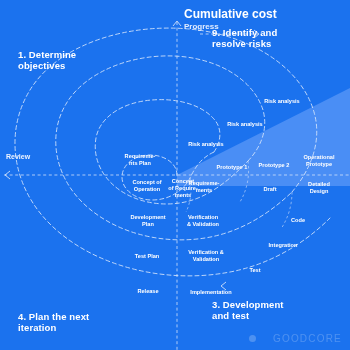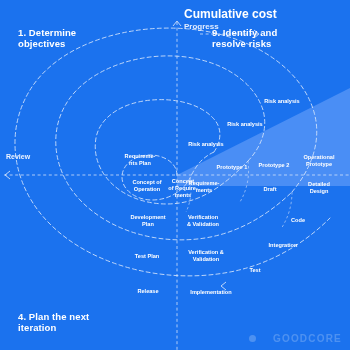--- a/index.html
+++ b/index.html
@@ -33,21 +33,21 @@
   .node{
     font-size:5.6px;font-weight:bold;color:#ffffff;
     text-align:center;position:absolute;
     transform:translate(-50%,-50%);
     white-space:pre-line;
     line-height:1.22;
   }
 
   .watermark{
     position:absolute;right:8px;bottom:6px;
-    font-size:10px;font-weight:bold;letter-spacing:1.2px;
+    font-size:10px;font-weight:normal;letter-spacing:1.2px;
     color:rgba(255,255,255,0.22);
     display:flex;align-items:center;gap:17px;
   }
   .wm-dot{width:7px;height:7px;border-radius:50%;
     background:rgba(255,255,255,0.22);display:inline-block;}
 </style>
 </head>
 <body>
 
 <div id="stage">
@@ -111,24 +111,26 @@
                C272,264 306,242 330,218"></path>
     </g>
 
     <g stroke="#cfe0fb" stroke-width="0.8" stroke-dasharray="2.5 2.4" fill="none" opacity="0.75">
       <path d="M190,178 C192,190 191,202 186,212"></path>
       <path d="M248,161 C250,176 247,190 240,202"></path>
       <path d="M292,192 C292,206 288,218 281,229"></path>
     </g>
   </svg>
 
-  <div class="lbl quad q1" style="white-space:pre-line;">1. Determine
+  <div class="lbl quad q1" style="white-space:pre-line;margin-top:22px;">1. Determine
 objectives</div>
   <div class="lbl quad q2" style="white-space:pre-line;">9.  Identify and
 resolve risks</div>
+  <div class="lbl quad q3" style="white-space:pre-line;">3. Development
+and test</div>
   <div class="lbl quad q4" style="white-space:pre-line;">4. Plan the next
 iteration</div>
 
   <div class="lbl axis-cum">Cumulative cost</div>
   <div class="lbl axis-prog">Progress</div>
   <div class="lbl axis-review">Review</div>
 
   <div id="nodes">
       <div class="node" style="left: 140px; top: 160px;">Requireme-
 nts Plan</div>

